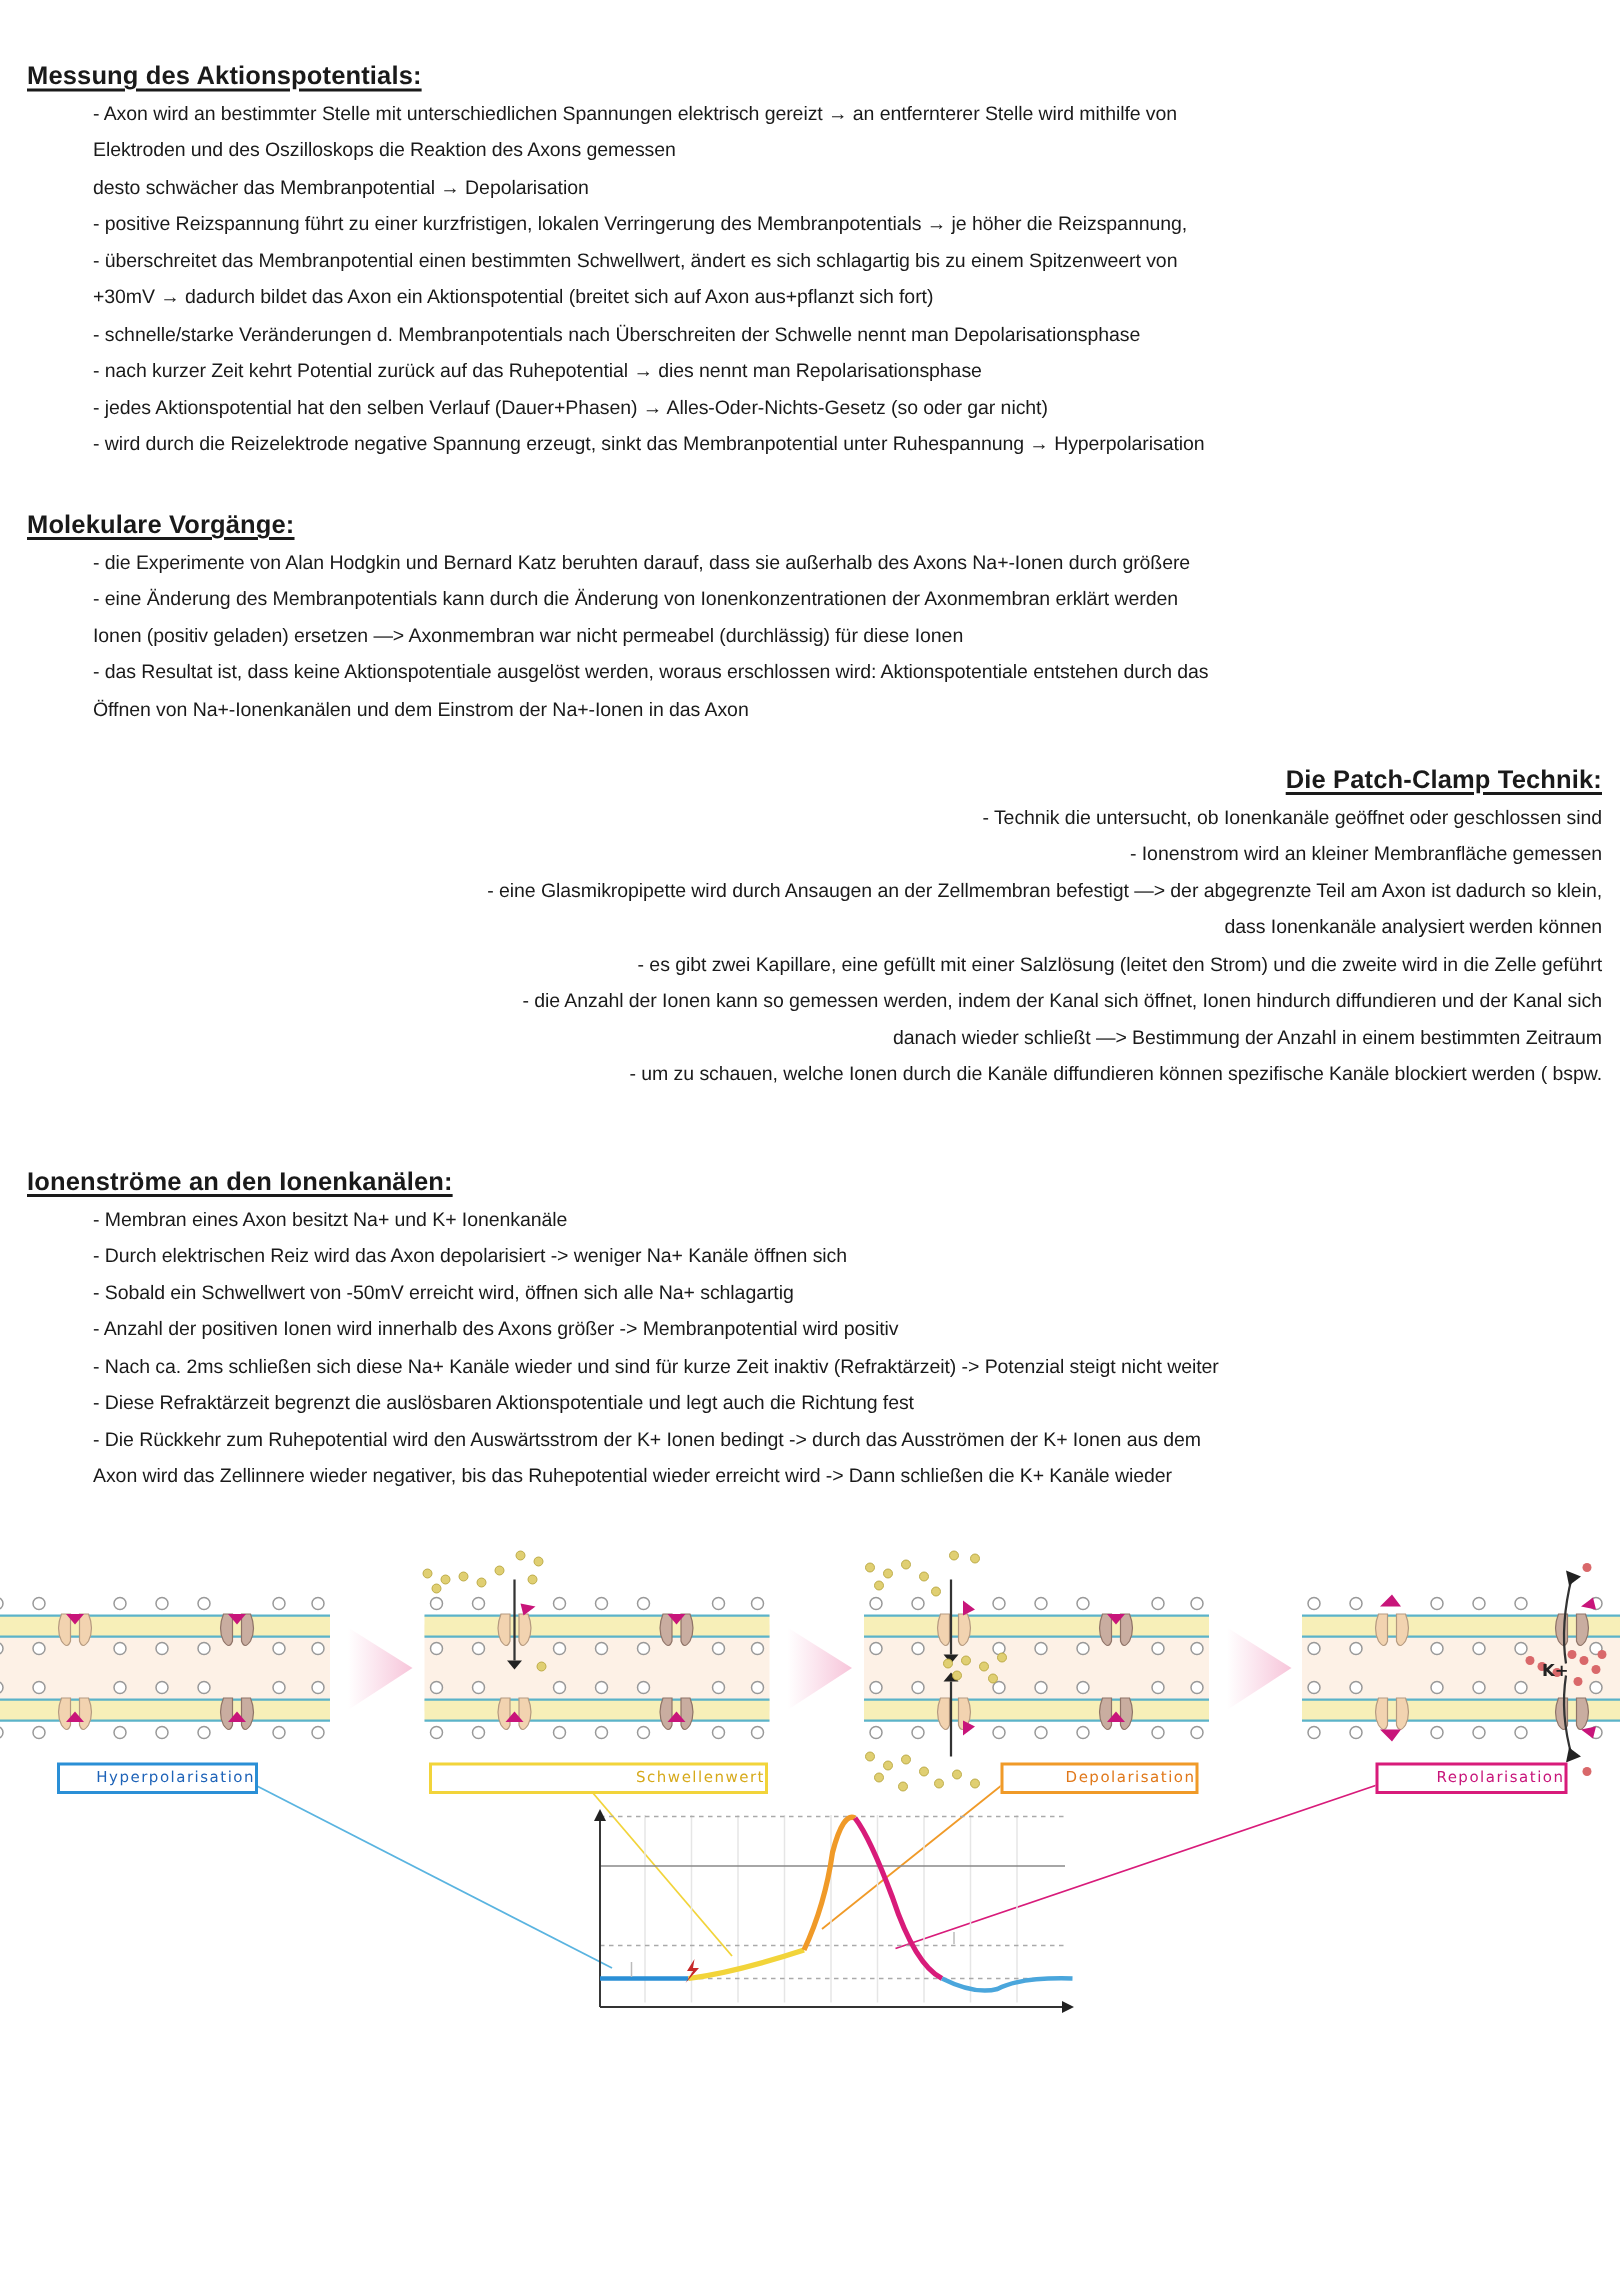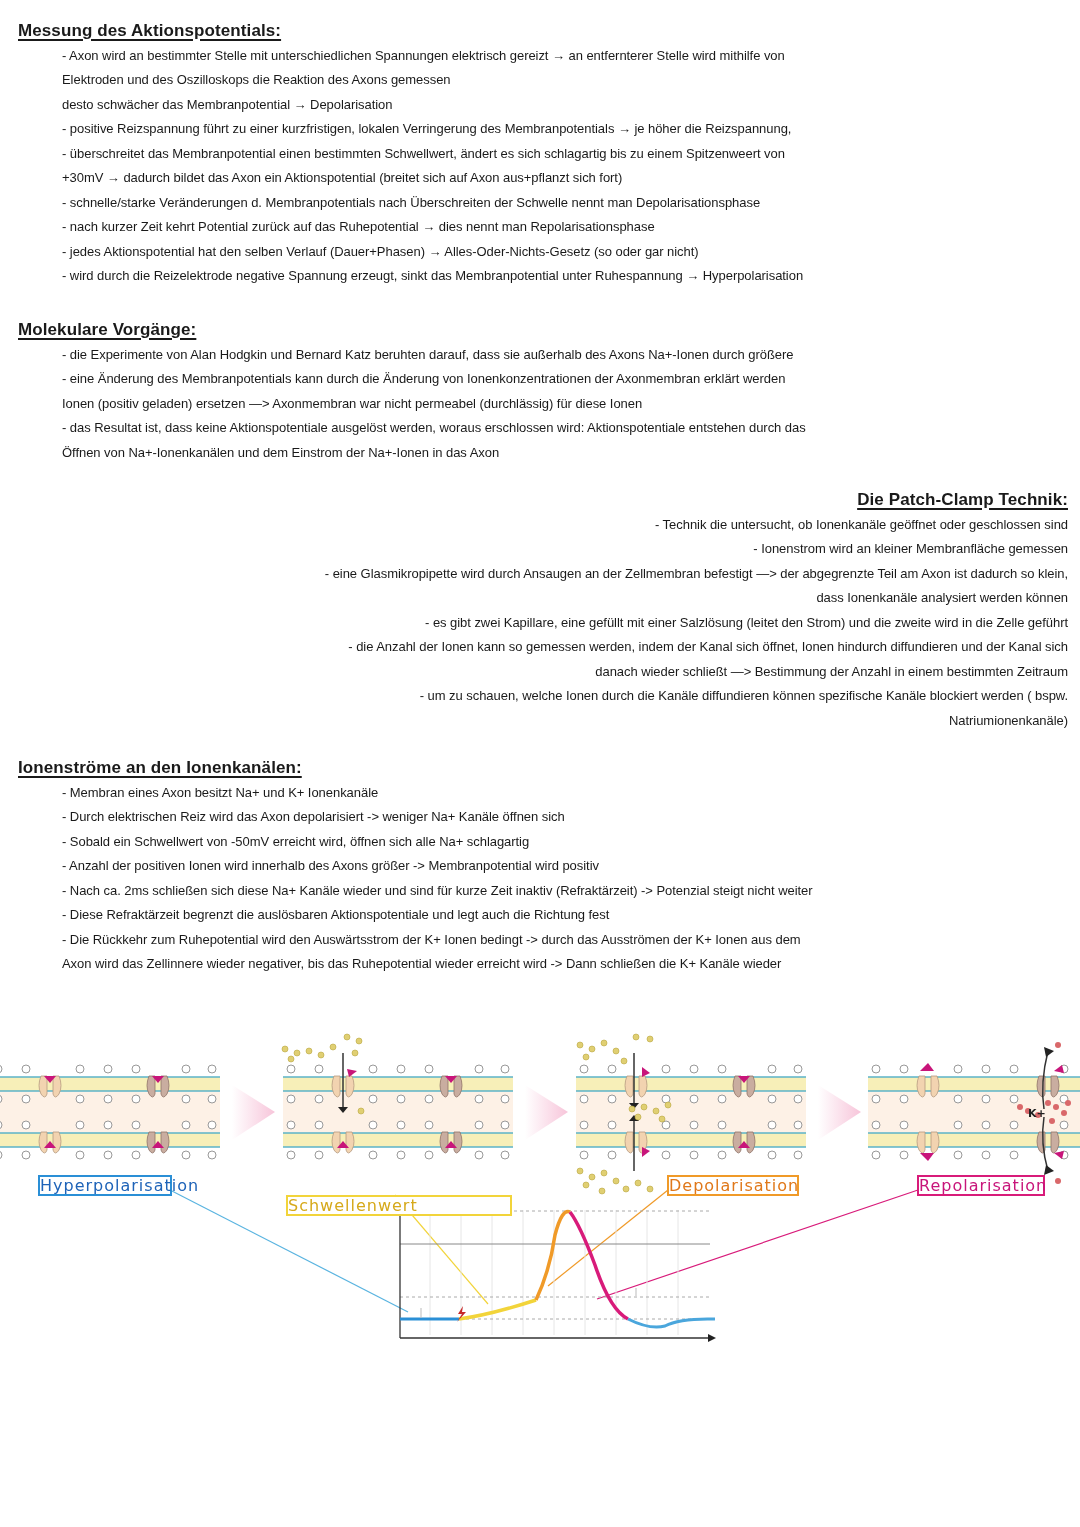--- a/index.html
+++ b/index.html
@@ -1,29 +1,29 @@
 <!DOCTYPE html>
 <html><head>
 <meta charset="utf-8">
 <style>
   html, body { margin: 0; padding: 0; background: #ffffff; }
   body { width: 1080px; height: 1527px; position: relative; overflow: hidden;
          font-family: "Liberation Sans", "DejaVu Sans", sans-serif; color: #1a1a1a; }
   .section { position: absolute; left: 18px; width: 1050px; }
   .heading { font-size: 17px; font-weight: bold; text-decoration: underline;
              text-decoration-thickness: 2px; text-underline-offset: 3px; line-height: 24.5px;
-             letter-spacing: 0.1px; }
+             letter-spacing: 0.1px; margin-top: 20px; }
   .line { font-size: 13px; line-height: 24.5px; white-space: nowrap; letter-spacing: -0.05px; margin-left: 44px; }
   #s1 { top: 19px; }
   #s2 { top: 318px; }
   #s3 { top: 488px; text-align: right; }
   #s4 { top: 756px; }
   .diagram { position: absolute; left: 0; top: 1030px; width: 1080px; height: 330px; }
-  .label-box { position: absolute; height: 17px; border: 2px solid; font-size: 16px;
-               font-family: "DejaVu Sans", sans-serif; letter-spacing: 1px; text-align: left;
+  .label-box { position: absolute; height: 17px; border: 2px solid; font-size: 10px;
+               font-family: "DejaVu Sans", sans-serif; letter-spacing: 1px; text-align: right;
                line-height: 17px; background: #fff; }
 </style>
 </head>
 <body>
 
 <div id="s1" class="section">
   <div class="heading">Messung des Aktionspotentials:</div>
   <div class="line">- Axon wird an bestimmter Stelle mit unterschiedlichen Spannungen elektrisch gereizt → an entfernterer Stelle wird mithilfe von</div>
   <div class="line">Elektroden und des Oszilloskops die Reaktion des Axons gemessen</div>
   <div class="line">desto schwächer das Membranpotential → Depolarisation</div>
@@ -48,21 +48,20 @@
 <div id="s3" class="section">
   <div class="heading">Die Patch-Clamp Technik:</div>
   <div class="line">- Technik die untersucht, ob Ionenkanäle geöffnet oder geschlossen sind</div>
   <div class="line">- Ionenstrom wird an kleiner Membranfläche gemessen</div>
   <div class="line">- eine Glasmikropipette wird durch Ansaugen an der Zellmembran befestigt —&gt; der abgegrenzte Teil am Axon ist dadurch so klein,</div>
   <div class="line">dass Ionenkanäle analysiert werden können</div>
   <div class="line">- es gibt zwei Kapillare, eine gefüllt mit einer Salzlösung (leitet den Strom) und die zweite wird in die Zelle geführt</div>
   <div class="line">- die Anzahl der Ionen kann so gemessen werden, indem der Kanal sich öffnet, Ionen hindurch diffundieren und der Kanal sich</div>
   <div class="line">danach wieder schließt —&gt; Bestimmung der Anzahl in einem bestimmten Zeitraum</div>
   <div class="line">- um zu schauen, welche Ionen durch die Kanäle diffundieren können spezifische Kanäle blockiert werden ( bspw.</div>
-  <div class="line">Natriumionenkanäle)</div>
 </div>
 
 <div id="s4" class="section">
   <div class="heading">Ionenströme an den Ionenkanälen:</div>
   <div class="line">- Membran eines Axon besitzt Na+ und K+ Ionenkanäle</div>
   <div class="line">- Durch elektrischen Reiz wird das Axon depolarisiert -&gt; weniger Na+ Kanäle öffnen sich</div>
   <div class="line">- Sobald ein Schwellwert von -50mV erreicht wird, öffnen sich alle Na+ schlagartig</div>
   <div class="line">- Anzahl der positiven Ionen wird innerhalb des Axons größer -&gt; Membranpotential wird positiv</div>
   <div class="line">- Nach ca. 2ms schließen sich diese Na+ Kanäle wieder und sind für kurze Zeit inaktiv (Refraktärzeit) -&gt; Potenzial steigt nicht weiter</div>
   <div class="line">- Diese Refraktärzeit begrenzt die auslösbaren Aktionspotentiale und legt auch die Richtung fest</div>
@@ -312,16 +311,16 @@
       <path d="M570 182 Q580 195 595 235 Q610 280 628 289" fill="none" stroke="#d81b7a" stroke-width="3.5"></path>
       <path d="M628 289 Q650 300 665 296 Q680 288 715 289" fill="none" stroke="#4aa6dc" stroke-width="3"></path>
 
       <path d="M463 276 L458 284 L462 284 L457 292 L466 282 L462 282 Z" fill="#c62828"></path>
       <line x1="421" y1="278" x2="421" y2="288" stroke="#bbb"></line>
       <line x1="636" y1="258" x2="636" y2="266" stroke="#bbb"></line>
     </g>
   </svg>
 
   <div class="label-box" style="left:38px; top:145px; width:130px; border-color:#2a8fd6; color:#1e63b8;">Hyperpolarisation</div>
-  <div class="label-box" style="left:286px; top:145px; width:222px; border-color:#f2d43a; color:#d6a91a;margin-top:20px;">Schwellenwert</div>
+  <div class="label-box" style="left:286px; top:145px; width:222px; border-color:#f2d43a; color:#d6a91a;">Schwellenwert</div>
   <div class="label-box" style="left:667px; top:145px; width:128px; border-color:#f09a28; color:#e0781a;">Depolarisation</div>
   <div class="label-box" style="left:917px; top:145px; width:124px; border-color:#d81b7a; color:#c8157a;">Repolarisation</div>
 </div>
 
 </body></html>

